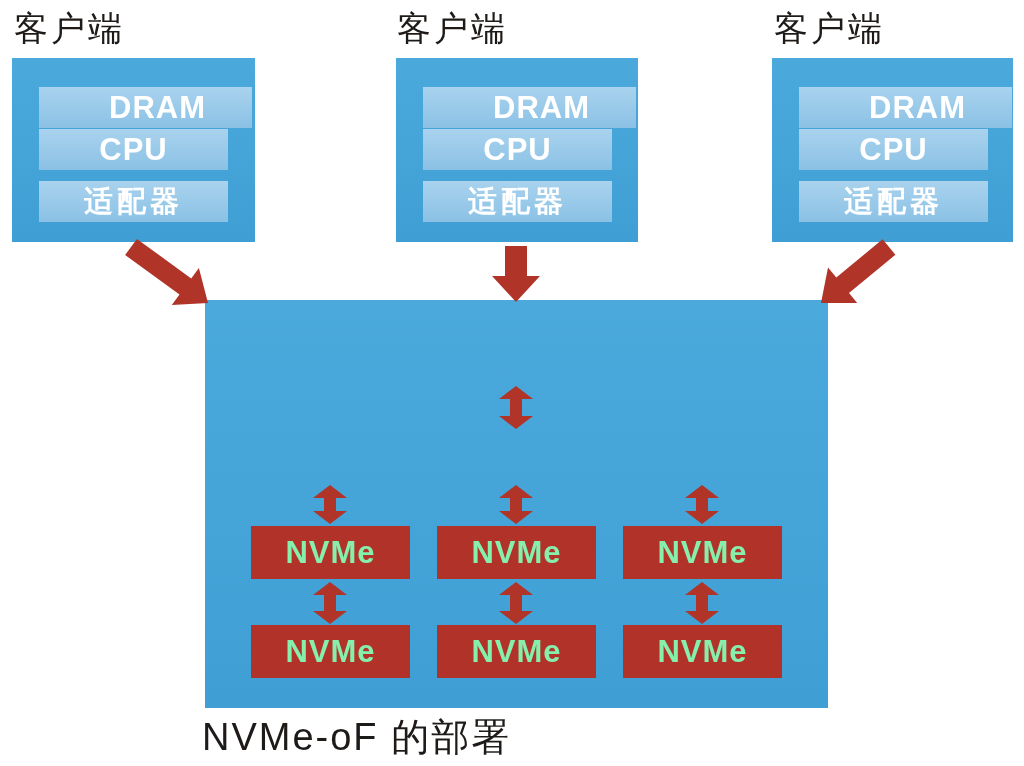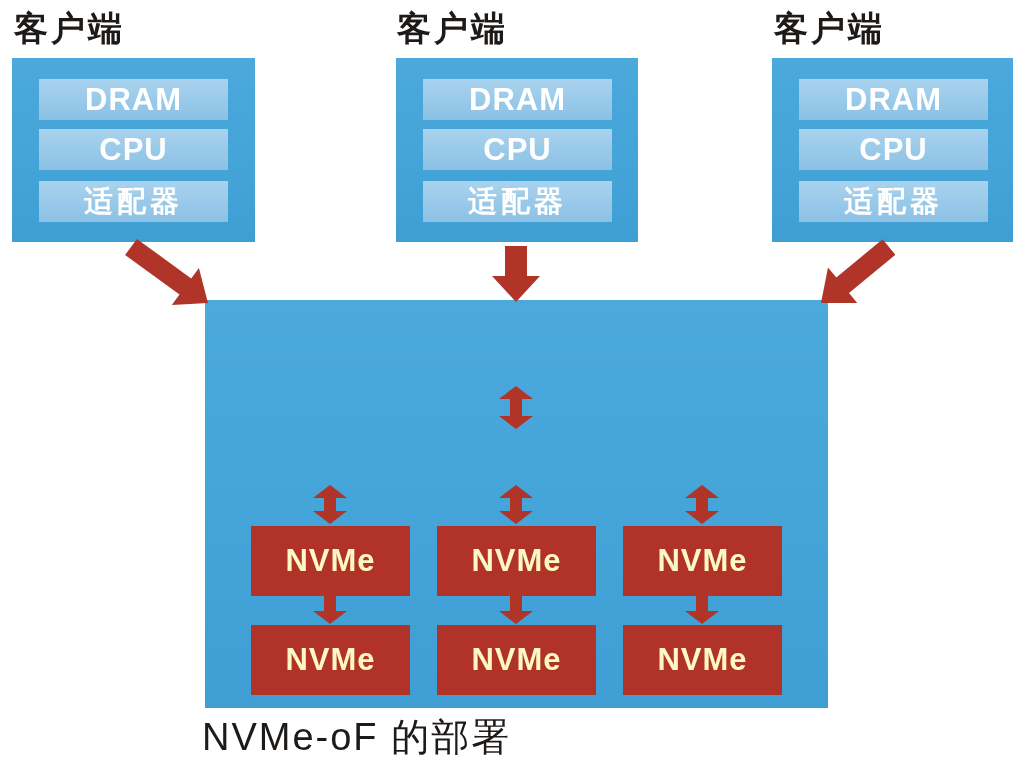--- a/index.html
+++ b/index.html
@@ -8,52 +8,52 @@
     width: 1024px;
     height: 766px;
     background: #ffffff;
     overflow: hidden;
     font-family: "Liberation Sans", "DejaVu Sans", sans-serif;
   }
   .client-label {
     position: absolute;
     top: 6px;
     font-size: 34px;
-    font-weight: bold;
+    font-weight: normal;
     color: var(--ink, #1e1a18);
     letter-spacing: 3px;
     white-space: nowrap;
   }
   .blue-box {
     position: absolute;
     background: linear-gradient(180deg, var(--blue-top, #4ba9dc), var(--blue-bottom, #3f9fd4));
   }
   .lightbar {
     position: absolute;
     background: linear-gradient(180deg, var(--bar-top, #a9d3ee), var(--bar-bottom, #8bc1e5));
     color: #ffffff;
     font-weight: bold;
     display: flex;
     align-items: center;
     justify-content: center;
     white-space: nowrap;
   }
   .client-bar { left: 27px; width: 189px; height: 41px; font-size: 31px; letter-spacing: 1px; }
-  .bar-1 { top: 21px; }
+  .bar-1 { top: 29px; padding-left: 24px; }
   .bar-2 { top: 71px; }
   .bar-3 { top: 123px; font-size: 29px; letter-spacing: 4px; }
   .storage-bar { left: 48px; width: 527px; height: 54px; }
   .controller-bar { top: 31px; font-size: 33px; letter-spacing: 4px; }
   .pcie-bar { top: 130px; font-size: 36px; letter-spacing: 1px; }
   .nvme {
     position: absolute;
     width: 159px;
-    height: 70px;
+    height: 53px;
     background: var(--red, #b03228);
-    color: #fef9c3;
+    color: #86efac;
     font-weight: bold;
     font-size: 31px;
     letter-spacing: 1px;
     display: flex;
     align-items: center;
     justify-content: center;
   }
   .nvme-r1 { top: 226px; }
   .nvme-r2 { top: 325px; }
   .nvme-c1 { left: 46px; }

